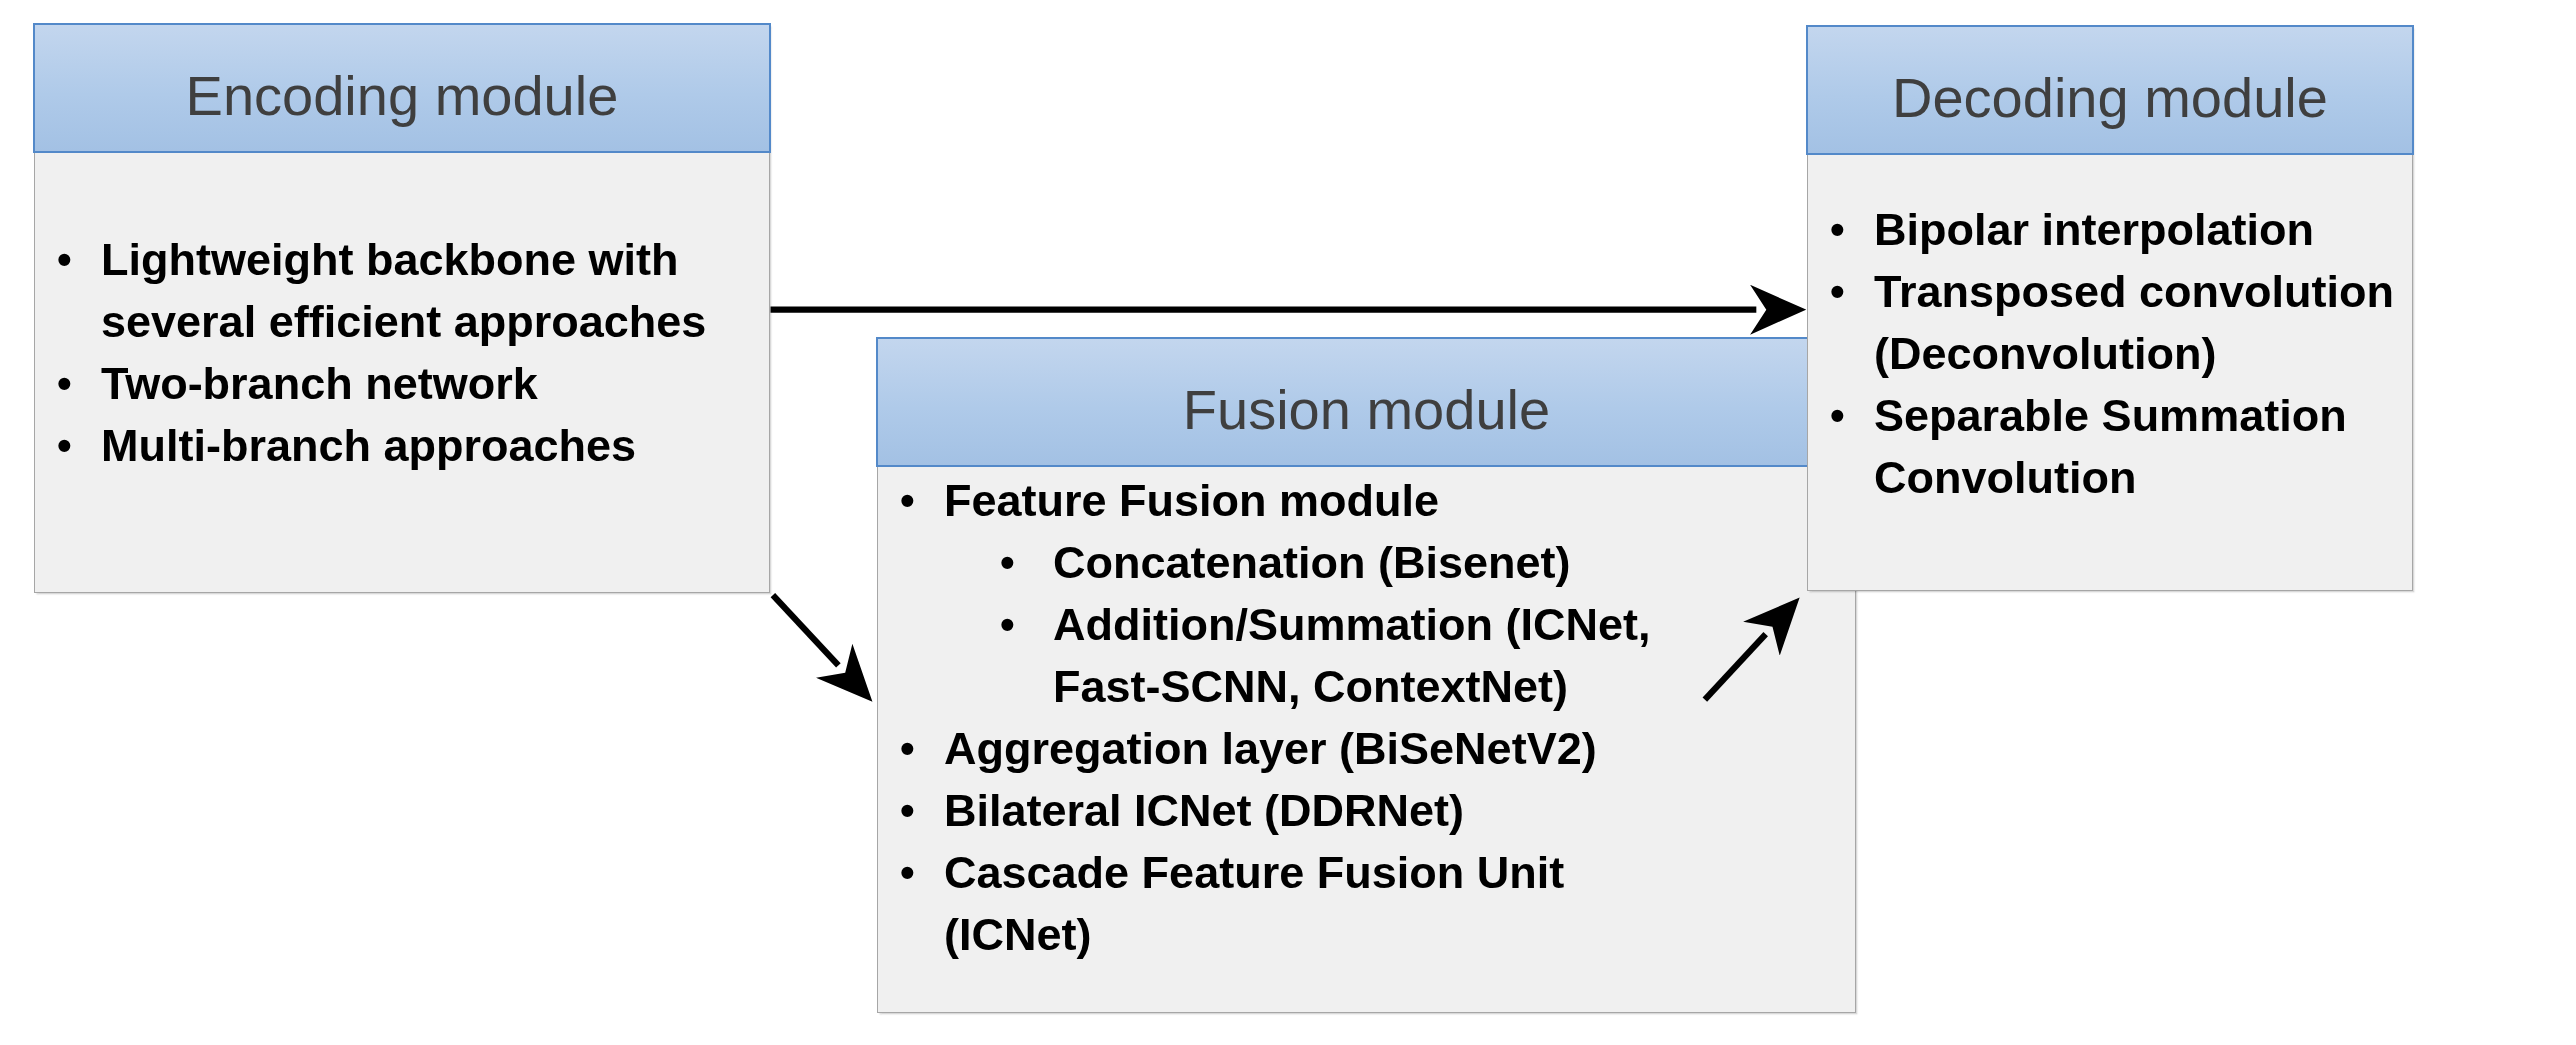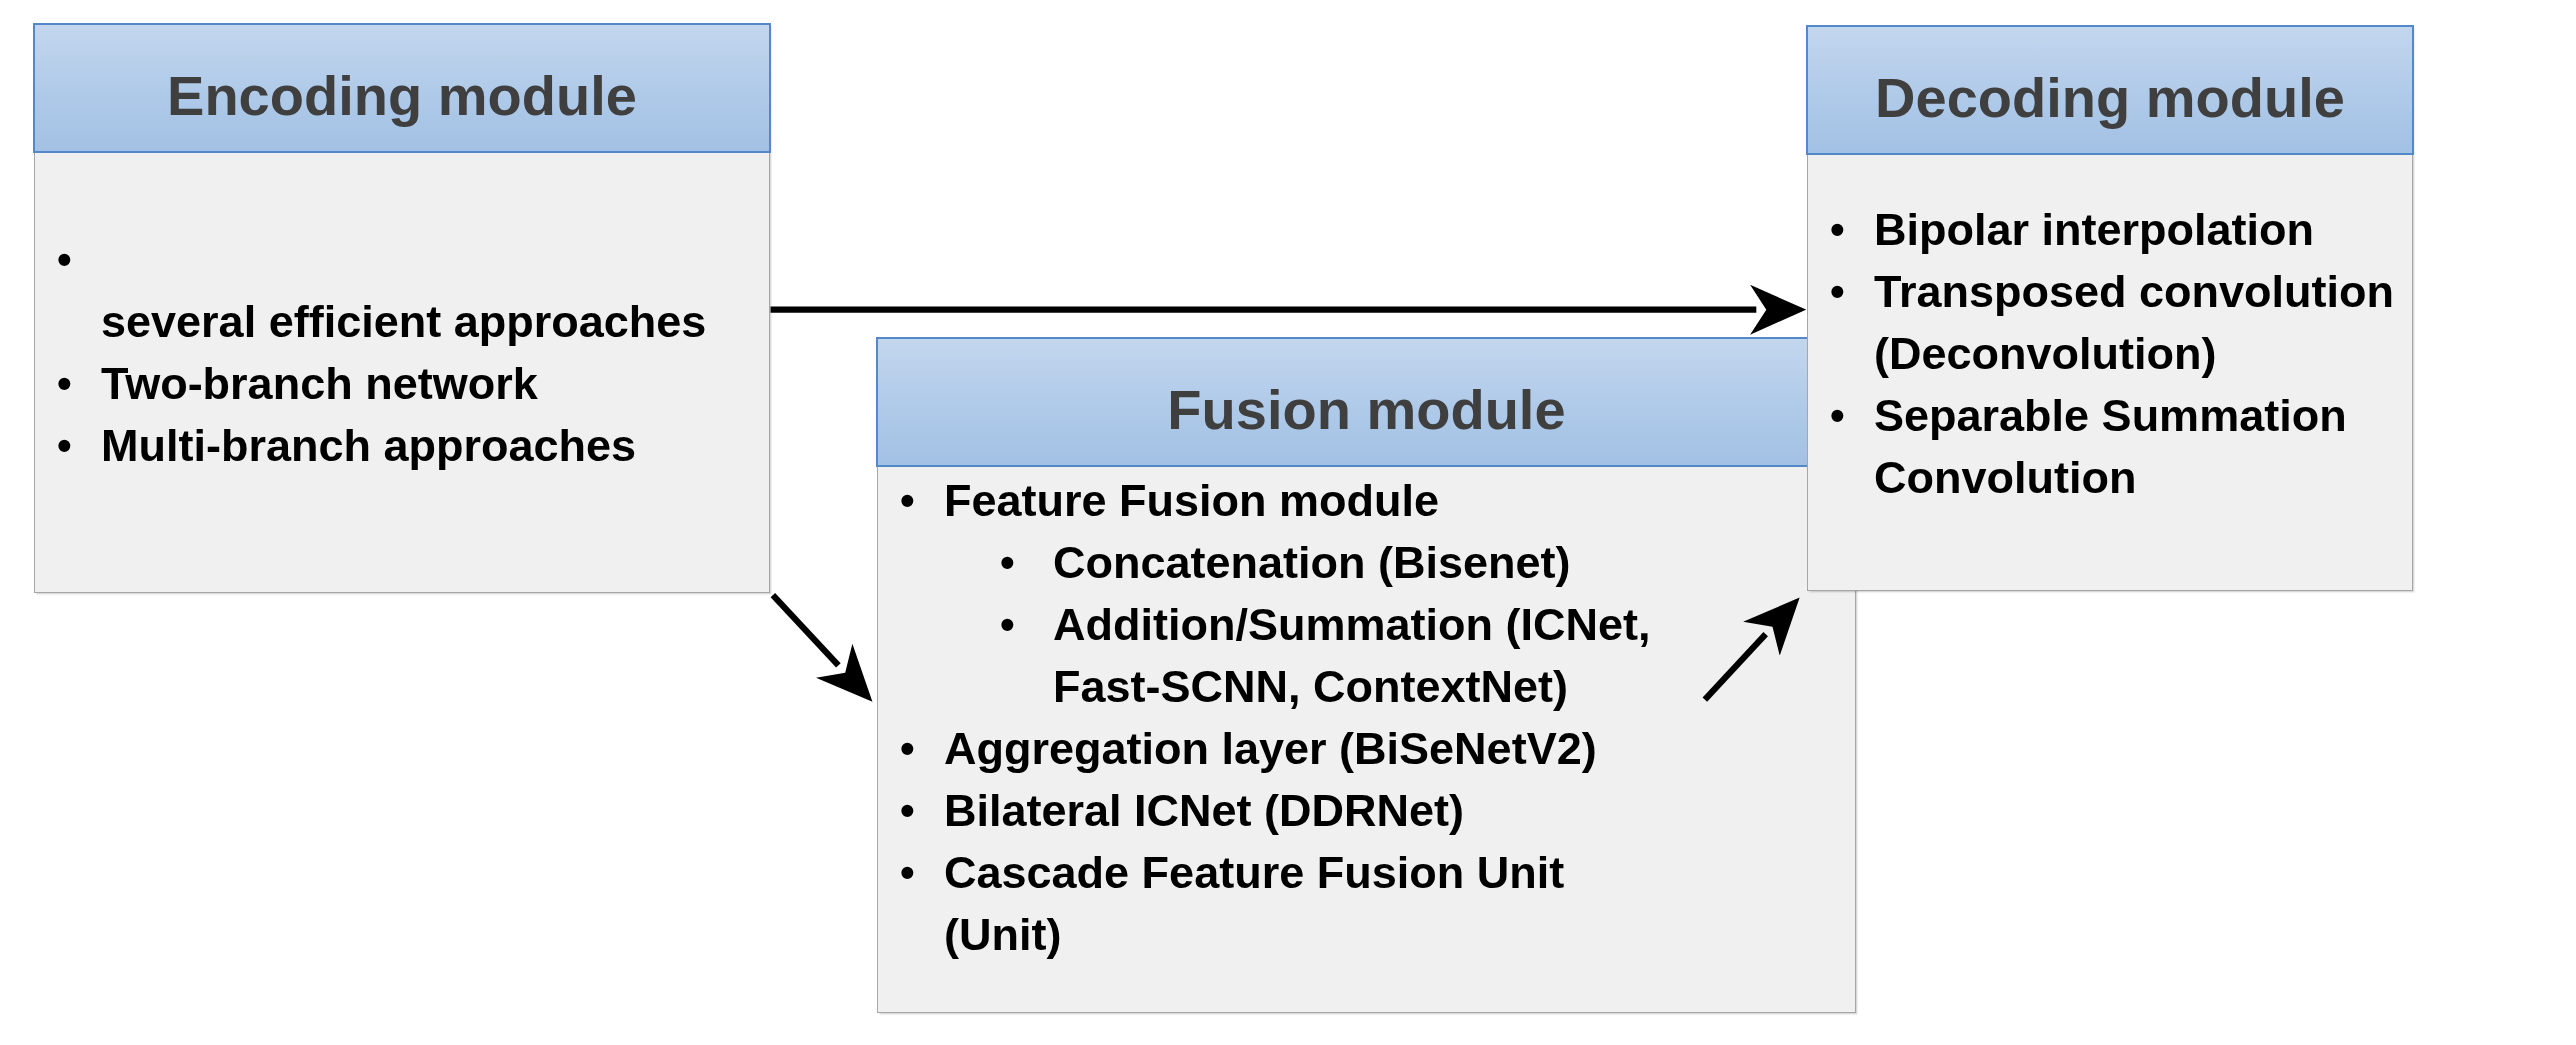--- a/index.html
+++ b/index.html
@@ -32,21 +32,21 @@
     height: 130px;
     box-sizing: border-box;
     border: 2.3px solid #5389C9;
     background: linear-gradient(180deg, #C3D6EE 0%, #AFCAE9 55%, #A3C1E4 100%);
     display: flex;
     align-items: center;
     justify-content: center;
   }
   .module-title {
     font-size: 56px;
-    font-weight: 700;
+    font-weight: 400;
     color: #3F3F3F;
     padding-top: 14px;
     white-space: nowrap;
   }
   .module-body {
     position: absolute;
     left: 0; right: 0;
     top: 129px; bottom: 0;
     overflow: hidden;
   }
@@ -97,20 +97,21 @@
 
 <div class="canvas">
 
   <div class="module-box" id="box-encoding">
     <div class="module-header">
       <span class="module-title">Encoding module</span>
     </div>
     <div class="module-body body-encoding">
       <div class="row l0">
         <span class="bullet">•</span>
+        <span class="txt">Lightweight backbone with</span>
       </div>
       <div class="row l0">
         <span class="txt">several efficient approaches</span>
       </div>
       <div class="row l0">
         <span class="bullet">•</span>
         <span class="txt">Two-branch network</span>
       </div>
       <div class="row l0">
         <span class="bullet">•</span>
@@ -145,21 +146,21 @@
       </div>
       <div class="row l0">
         <span class="bullet">•</span>
         <span class="txt">Bilateral ICNet (DDRNet)</span>
       </div>
       <div class="row l0">
         <span class="bullet">•</span>
         <span class="txt">Cascade Feature Fusion Unit</span>
       </div>
       <div class="row l0">
-        <span class="txt">(Unit)</span>
+        <span class="txt">(ICNet)</span>
       </div>
     </div>
   </div>
 
   <div class="module-box" id="box-decoding">
     <div class="module-header">
       <span class="module-title">Decoding module</span>
     </div>
     <div class="module-body body-decoding">
       <div class="row l0">

